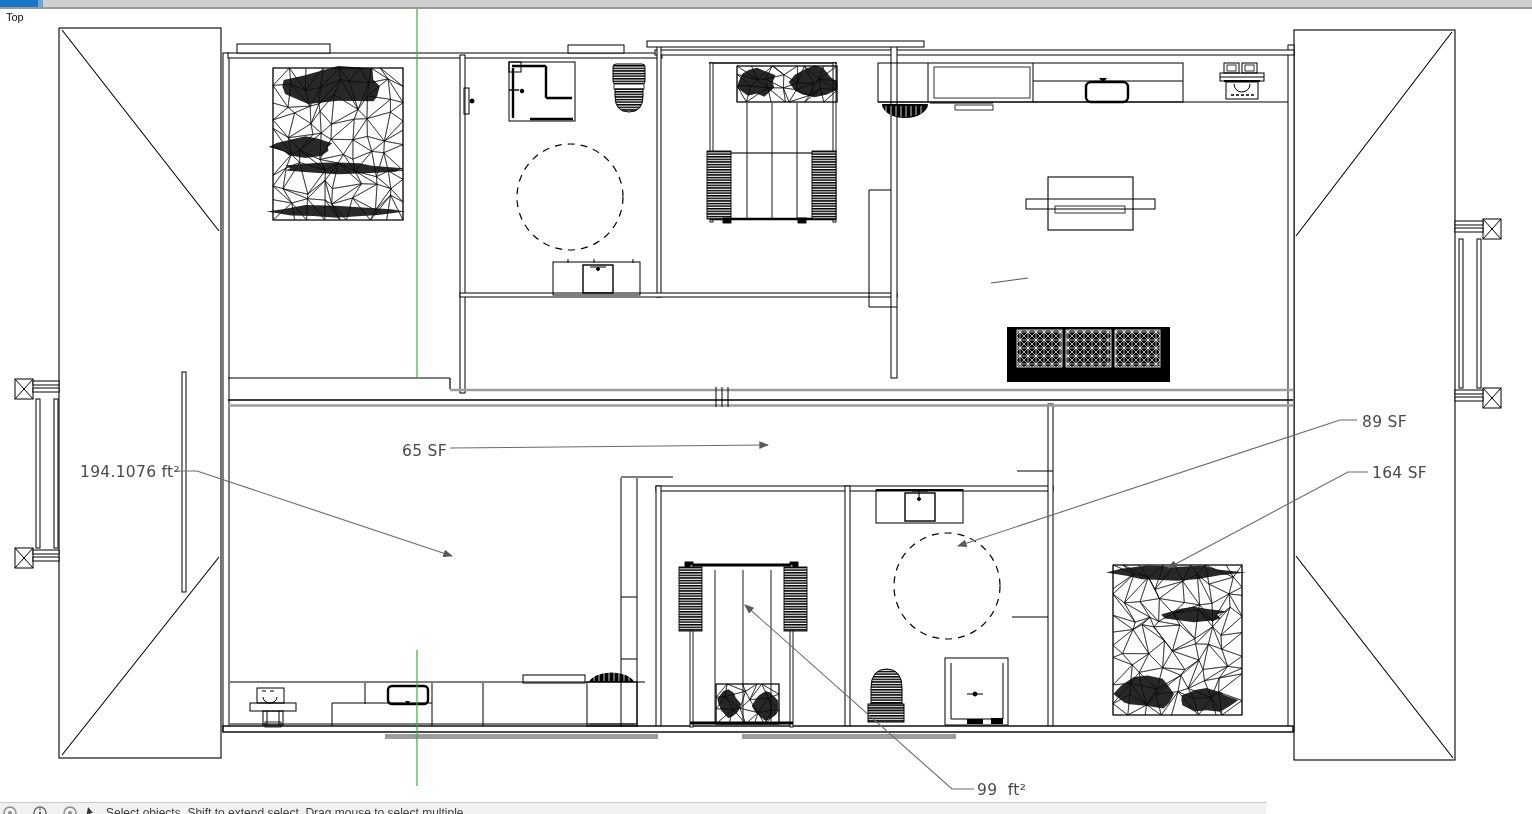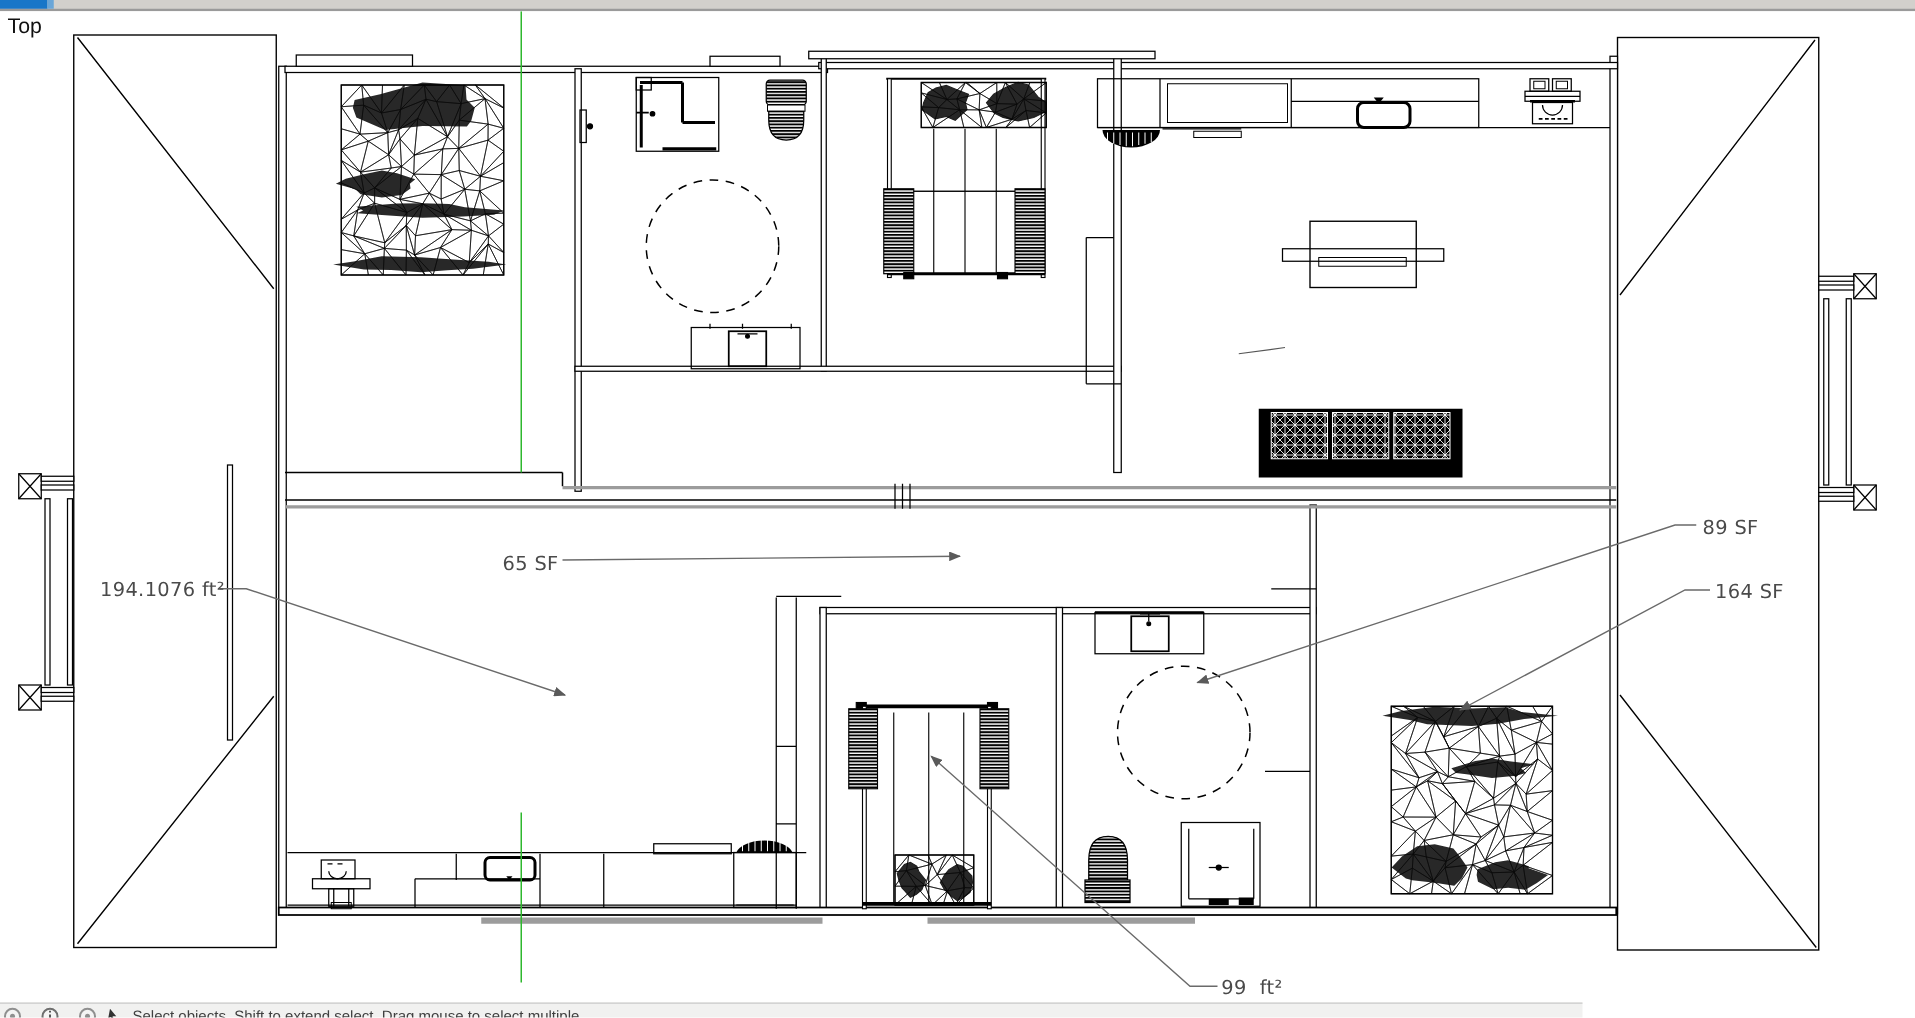--- a/index.html
+++ b/index.html
@@ -5,21 +5,21 @@
   html,body{margin:0;padding:0;background:#fff;width:1532px;height:814px;overflow:hidden;
             font-family:"Liberation Sans",sans-serif;}
   .screen{position:relative;width:1532px;height:814px;background:#fff;}
   
   .scene-tabbar{position:absolute;top:0;left:0;width:1532px;height:7px;background:#d2d0cc;
                 border-bottom:2px solid #9a9a9a;display:flex;}
   .tab-active{width:38px;height:7px;}
   .tab-active-edge{width:5px;height:7px;}
   
   .canvas{position:absolute;top:9px;left:0;width:1532px;height:791px;background:#ffffff;}
-  .view-label{position:absolute;top:2px;left:6px;font-size:17px;color:#111;}
+  .view-label{position:absolute;top:2px;left:6px;font-size:11px;color:#111;}
   svg text{font-family:"DejaVu Sans",sans-serif;}
   .anno{font-size:15.5px;fill:#4a4a4a;white-space:pre;letter-spacing:.3px;}
   
   .statusbar{position:absolute;top:802px;left:0;width:1266px;height:14px;background:#f1f1f0;
              border-top:1px solid #c9c9c9;overflow:hidden;display:flex;align-items:flex-start;text-align:center;}
   .status-msg{font-size:12px;color:#3f3f3f;margin-left:6px;padding-top:3px;white-space:nowrap;}
 </style>
 </head>
 <body>
 

